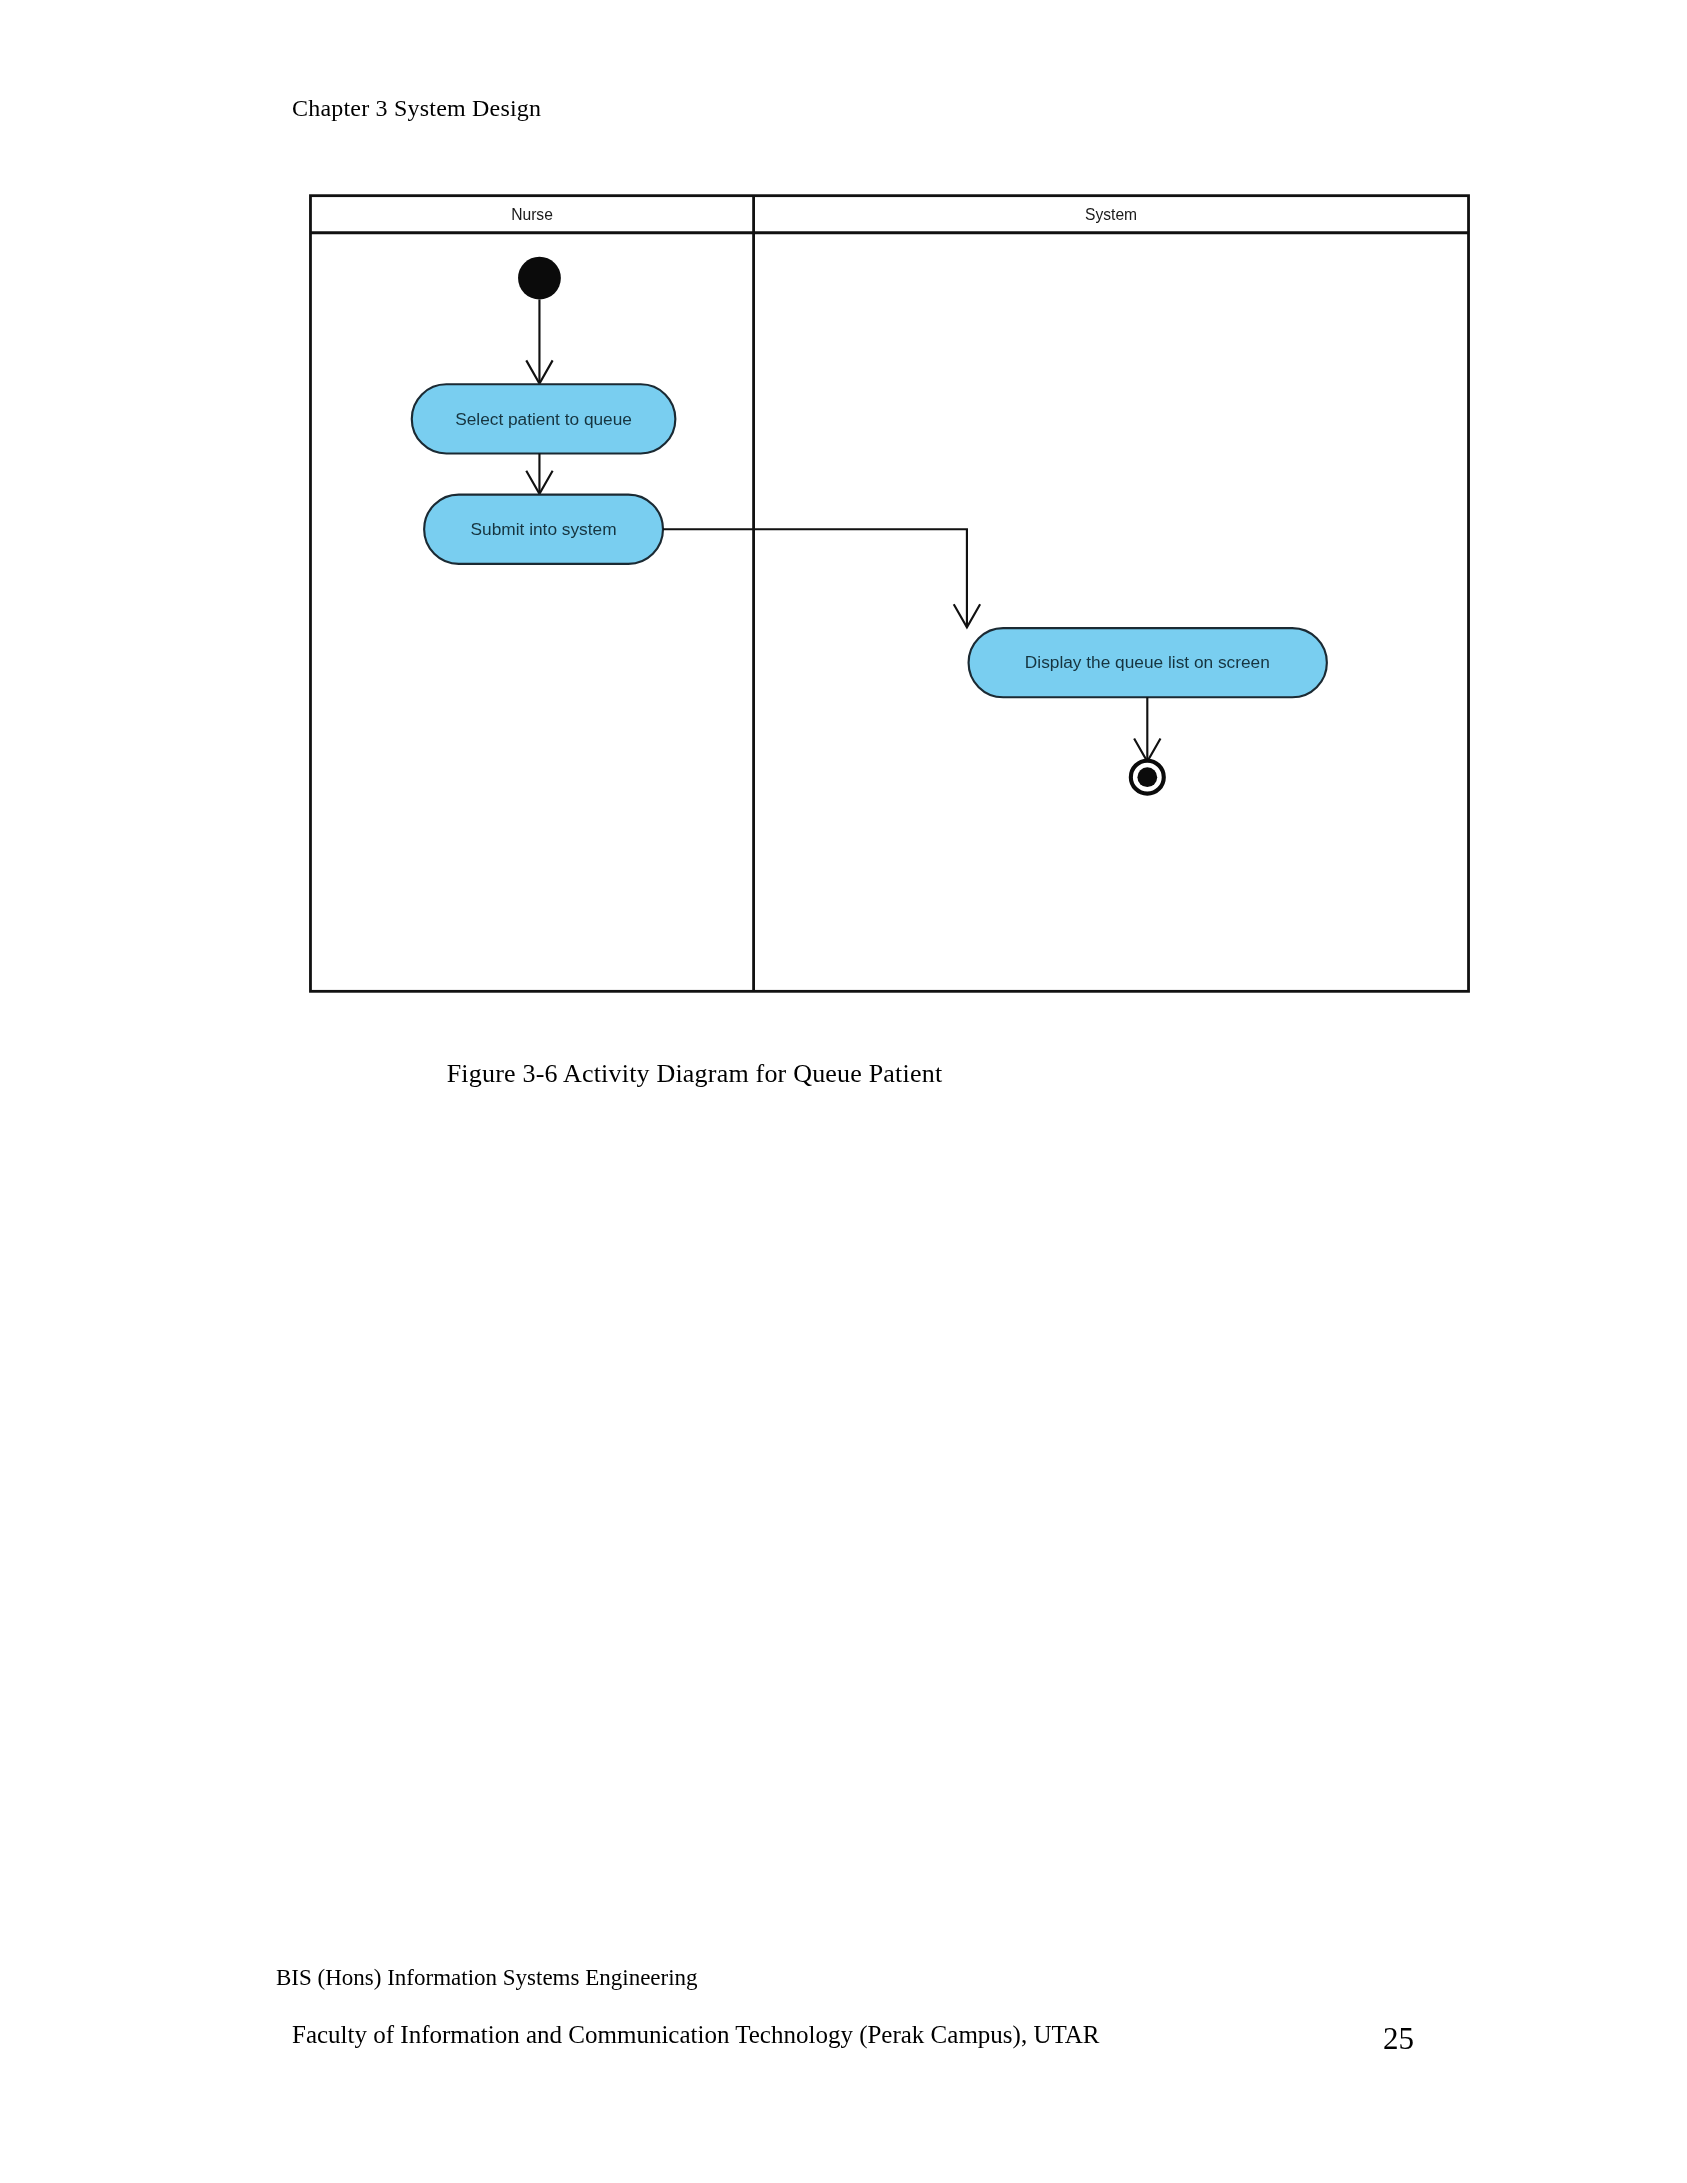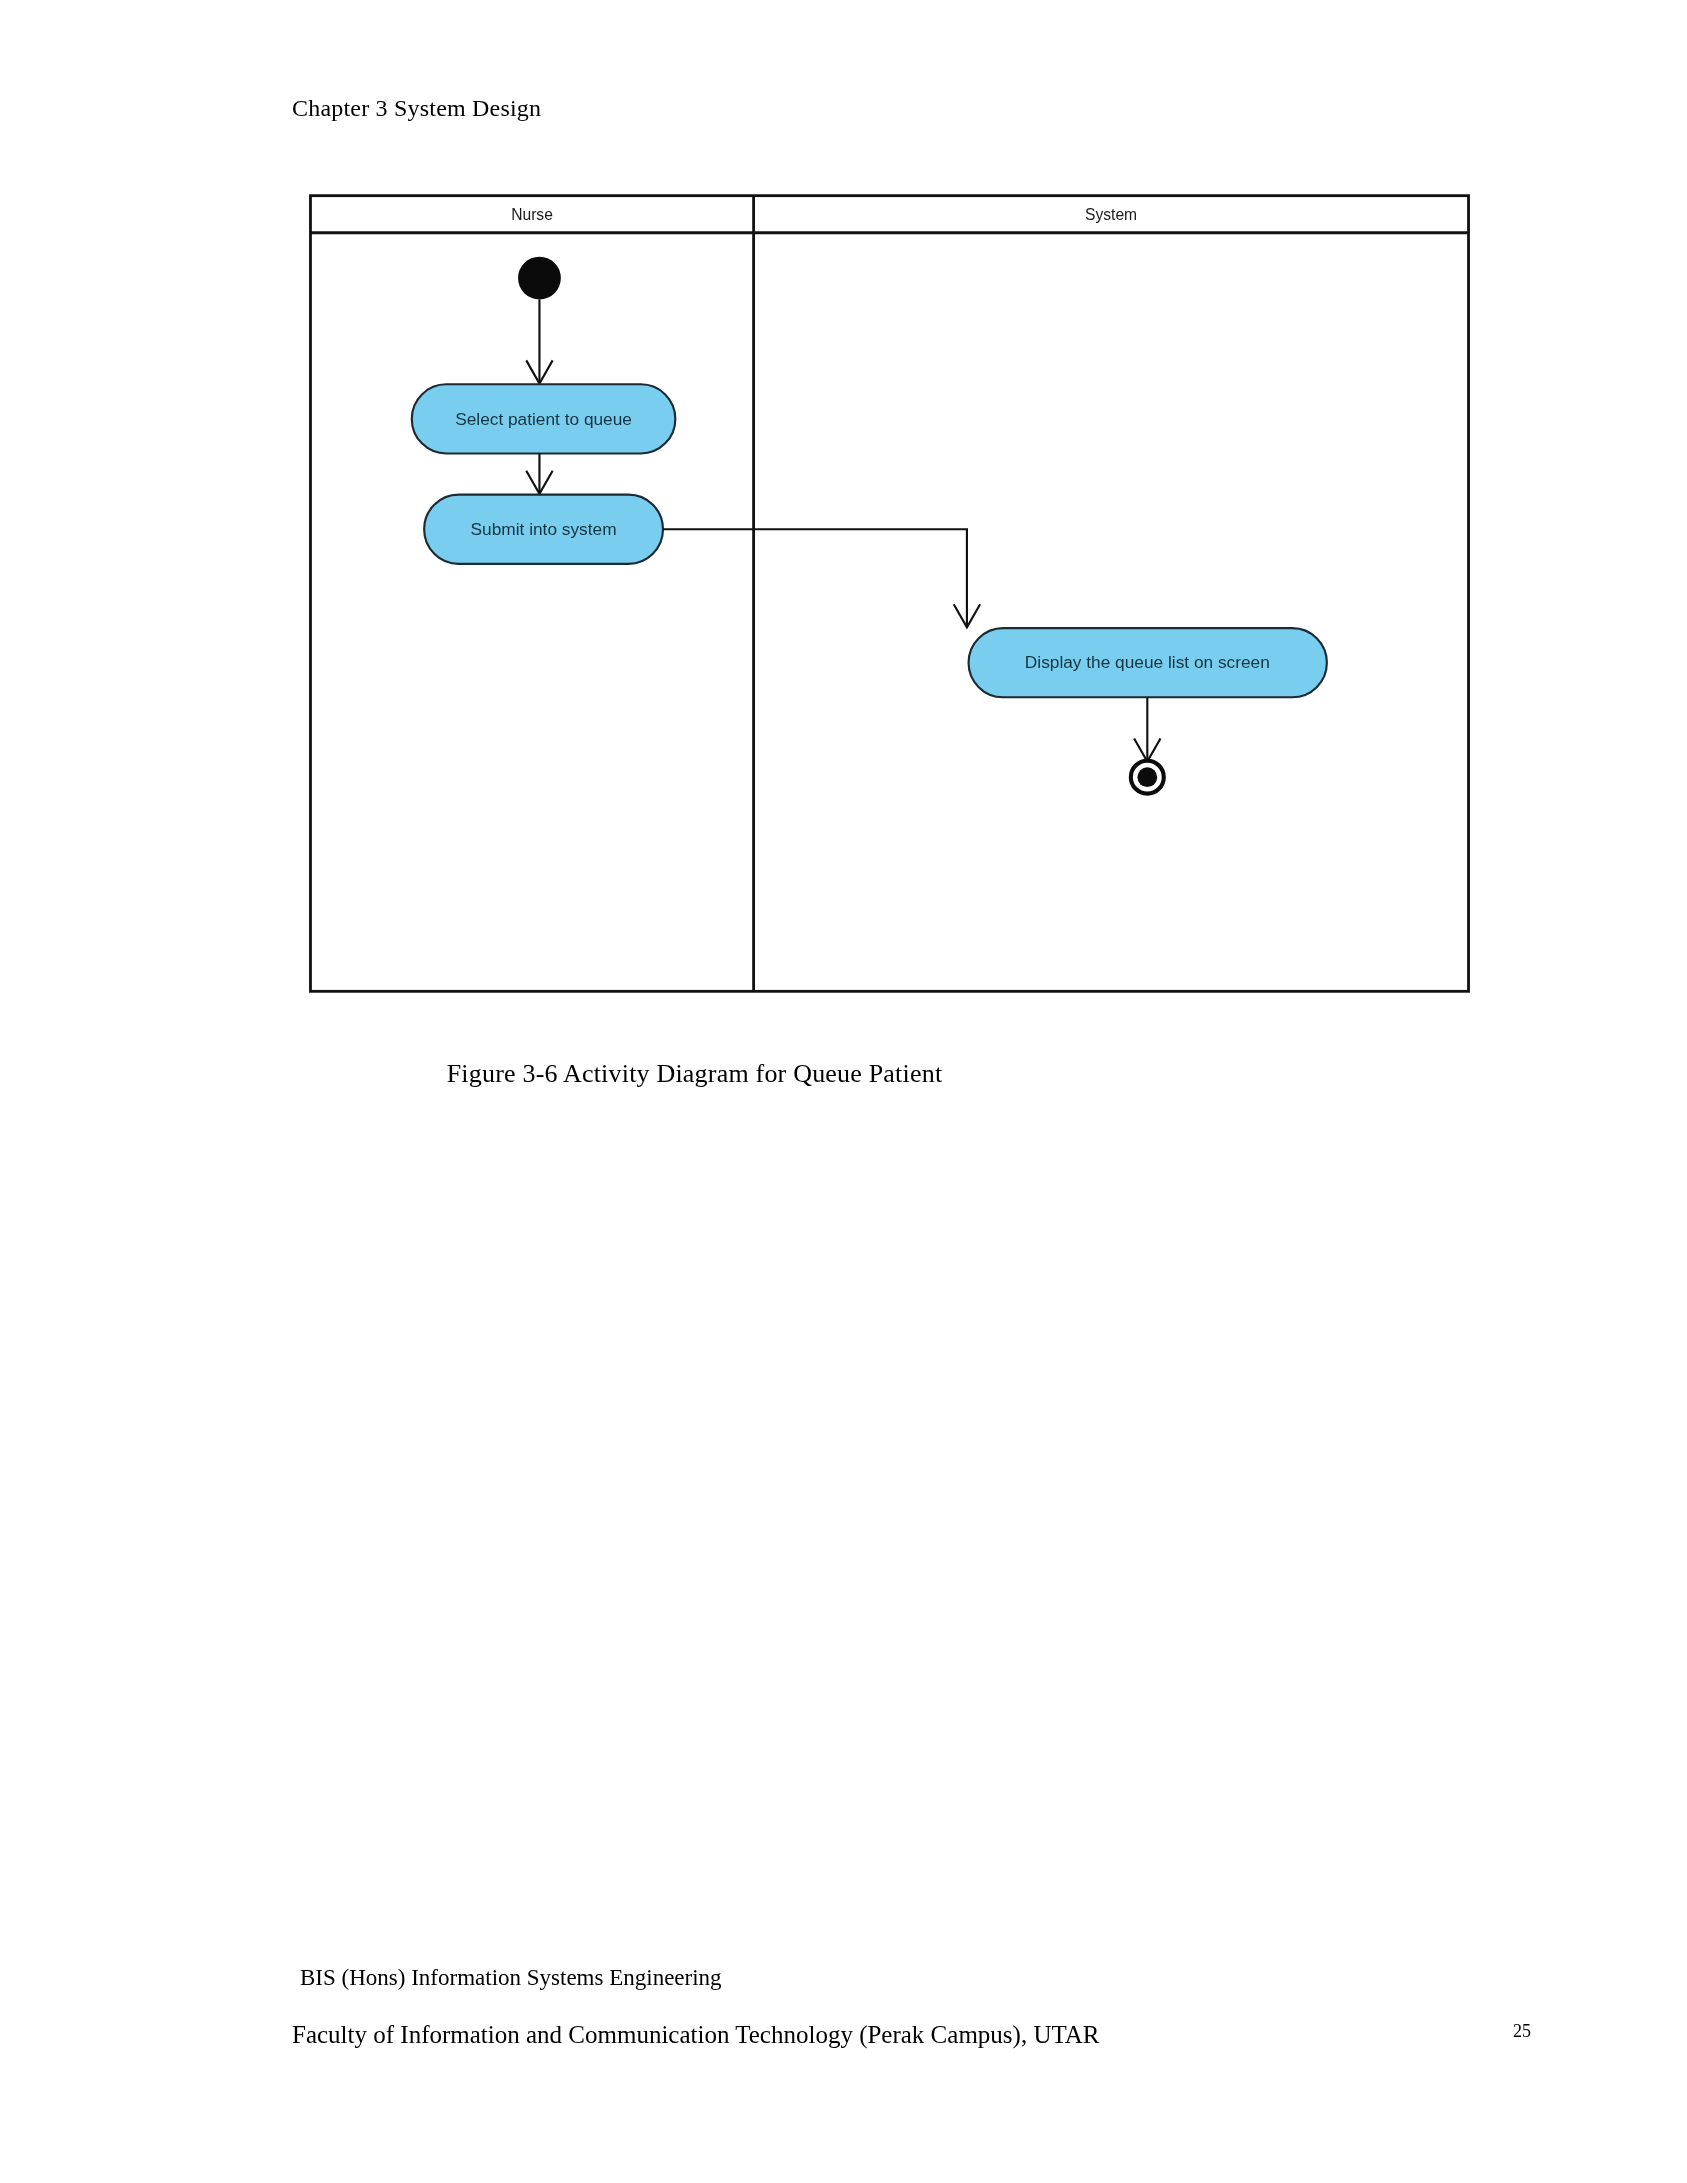--- a/index.html
+++ b/index.html
@@ -32,38 +32,38 @@
     left: 0;
     top: 1059px;
     width: 1389px;
     text-align: center;
     font-size: 26px;
     letter-spacing: 0.2px;
   }
 
   .footer-line-1 {
     position: absolute;
-    left: 300px;
+    left: 276px;
     top: 1965px;
     font-size: 23px;
     white-space: nowrap;
     text-align: right;
   }
   .footer-line-2 {
     position: absolute;
     left: 292px;
     top: 2021px;
     font-size: 25px;
     white-space: nowrap;
   }
   .footer-page {
     position: absolute;
-    left: 1513px;
+    left: 1383px;
     top: 2021px;
-    font-size: 18px;
+    font-size: 31px;
     white-space: nowrap;
   }
 
   
   #activity-diagram {
     position: absolute;
     left: 308px;
     top: 193px;
     width: 1163px;
     height: 801px;

